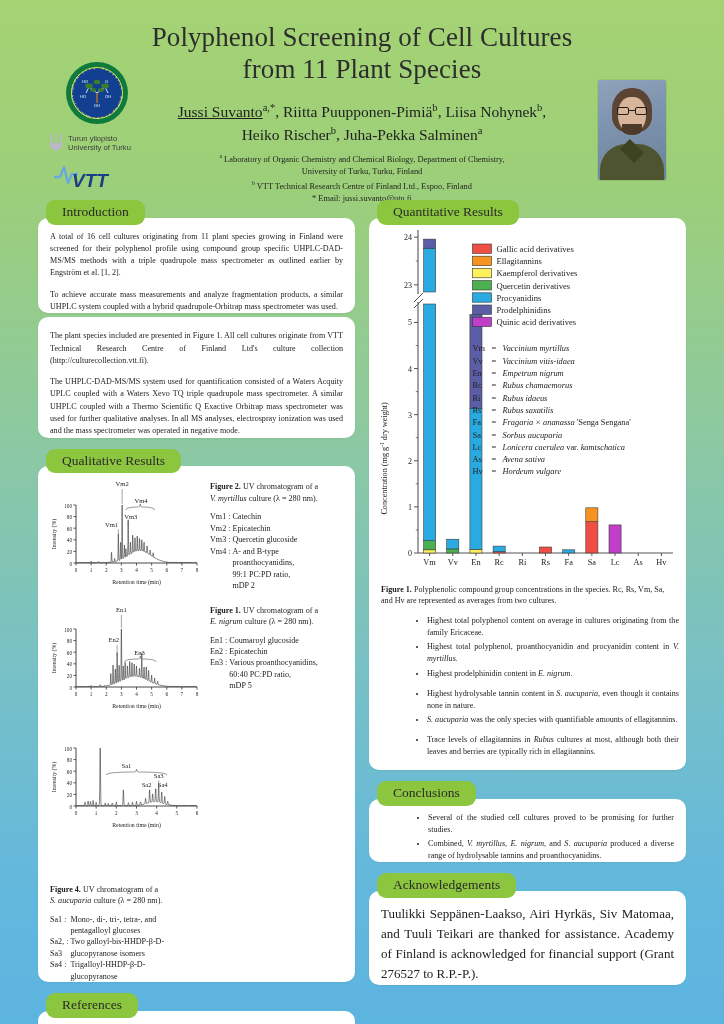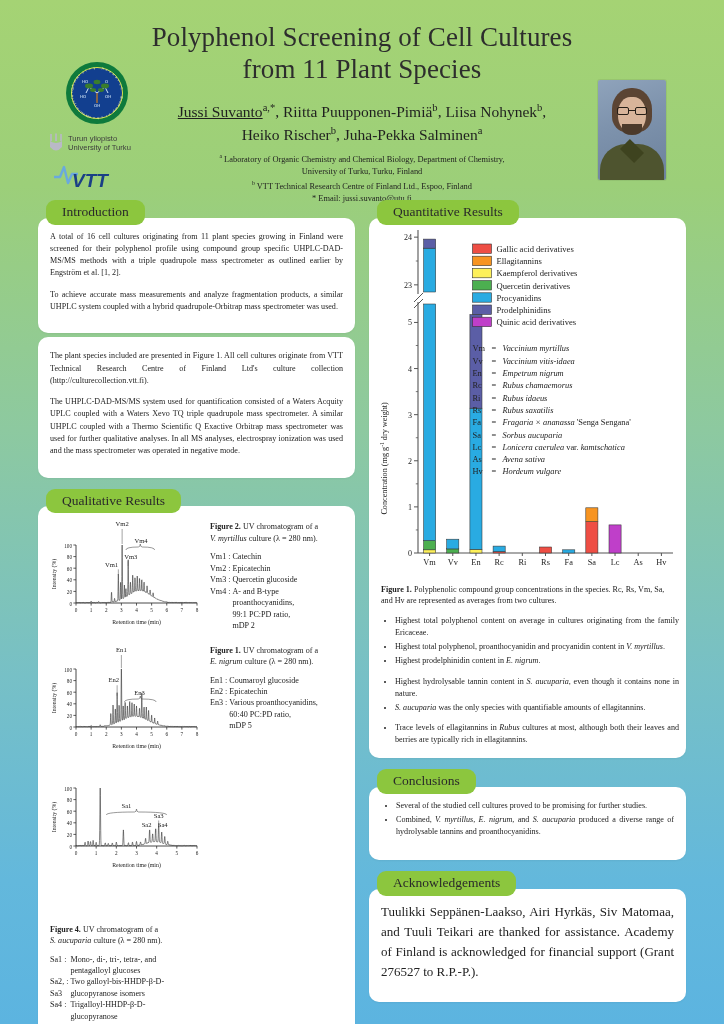--- a/index.html
+++ b/index.html
@@ -90,34 +90,35 @@
     padding:4px 16px 5px 16px;
     border-radius:9px;
     position:relative; z-index:3;
     margin-left:8px;
     line-height:1.15;
   }
   .sec-body {
     background:#ffffff;
     border-radius:10px;
     margin-top:-7px;
-    padding:13px 12px 20px 12px;
+    padding:13px 12px 0 12px;
     position:relative; z-index:2;
     box-shadow:0 1px 2px rgba(0,0,0,.05);
   }
   p.body-txt {
     margin:0 0 9px 0;
     font-size:8.1px; line-height:1.52; text-align:justify; color:#222;
   }
   p.body-txt:last-child{ margin-bottom:0; }
 
   ul.bullets { margin:0; padding-left:15px; }
   ul.bullets li {
     font-size:8.1px; line-height:1.5; text-align:justify; color:#222;
     margin-bottom:2px;
+    margin-left:32px;
   }
   ul.bullets li.gap { margin-top:8px; }
   i.it { font-style:italic; }
 
   .fig-cap { font-size:8.1px; line-height:1.45; color:#222; margin:0 0 8px 0; }
   .fig-cap b { font-weight:bold; }
 
   
   .qrow { display:flex; gap:8px; margin-bottom:11px; }
   .qrow:last-child{ margin-bottom:0;flex-direction:column; }

